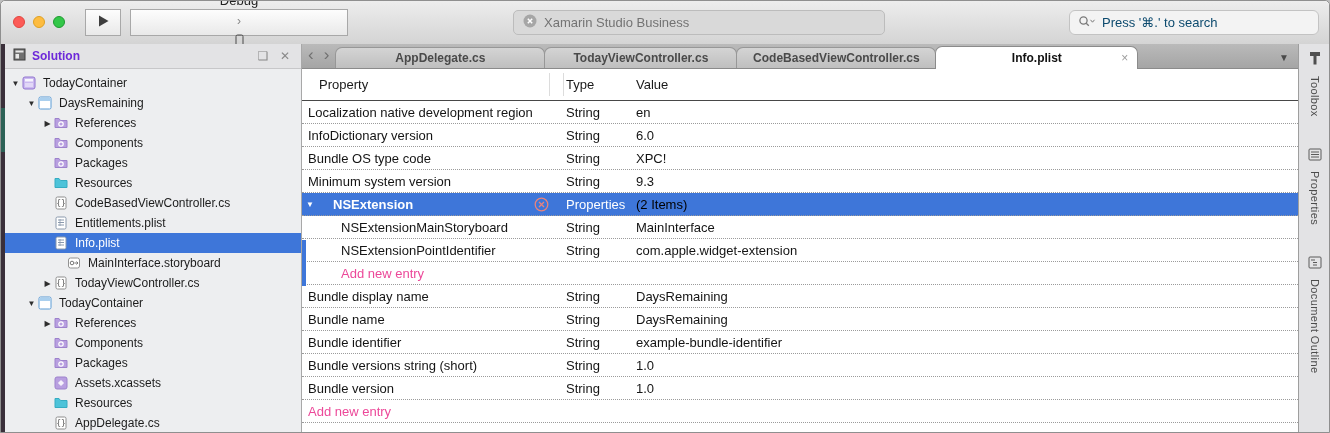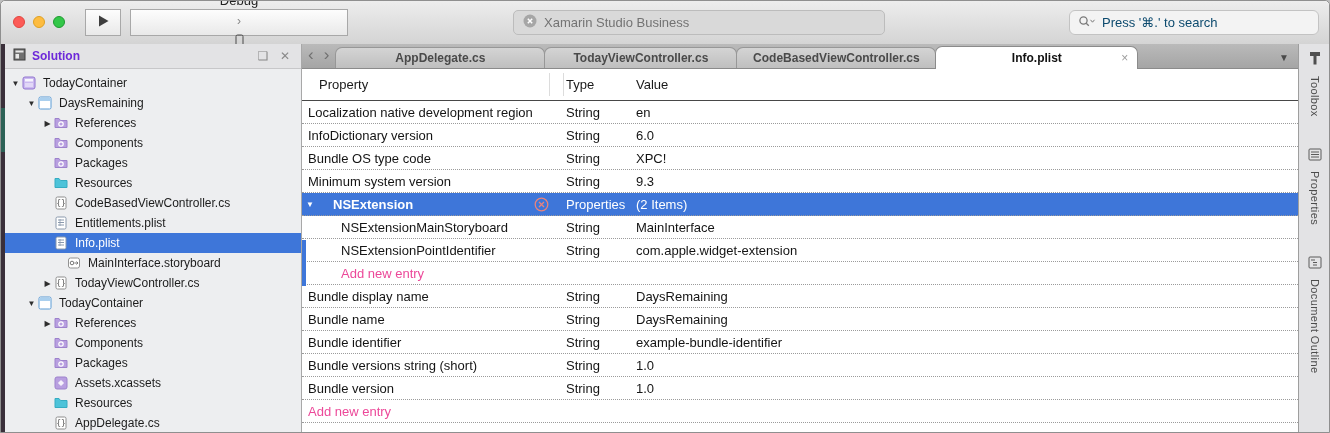--- a/index.html
+++ b/index.html
@@ -63,21 +63,21 @@
   .hdiv{position:absolute;top:4px;bottom:4px;width:1px;background:#dcdcdc;}
   .plist-row{position:relative;height:23px;box-sizing:border-box;border-bottom:1px dotted #9b9b9b;
     display:flex;align-items:center;font-size:13px;color:#141414;}
   .plist-row .row-expander{position:absolute;left:4px;font-size:8px;color:#fff;}
   .plist-row .prop{padding-left:6px;white-space:nowrap;}
   .plist-row.child .prop{padding-left:39px;}
   .plist-row .type{position:absolute;left:264px;}
   .plist-row .value{position:absolute;left:334px;white-space:nowrap;}
   .plist-row.selected{background:#3e76d9;color:#fff;}
   .plist-row.selected .prop{font-weight:bold;padding-left:31px;}
-  .plist-row.selected .value{color:#ffffff;}
+  .plist-row.selected .value{color:#000000;}
   .plist-row.placeholder{color:#ec4899;}
   .delete-icon{position:absolute;left:232px;top:4px;width:15px;height:15px;}
   .group-indicator{position:absolute;left:0;top:171px;width:4px;height:46px;background:#3e76d9;z-index:3;}
   
   .rightbar{position:absolute;left:1297px;top:43px;width:33px;height:390px;box-sizing:border-box;
     background:#e3e3e5;border-left:1px solid #9e9e9e;display:flex;flex-direction:column;align-items:center;padding-top:6px;}
   .rb-item{display:flex;flex-direction:column;align-items:center;margin-bottom:30px;}
   .rb-icon{margin-bottom:6px;}
   .rb-label{writing-mode:vertical-rl;font-size:11px;color:#4c4c4c;letter-spacing:.4px;}
 </style>

